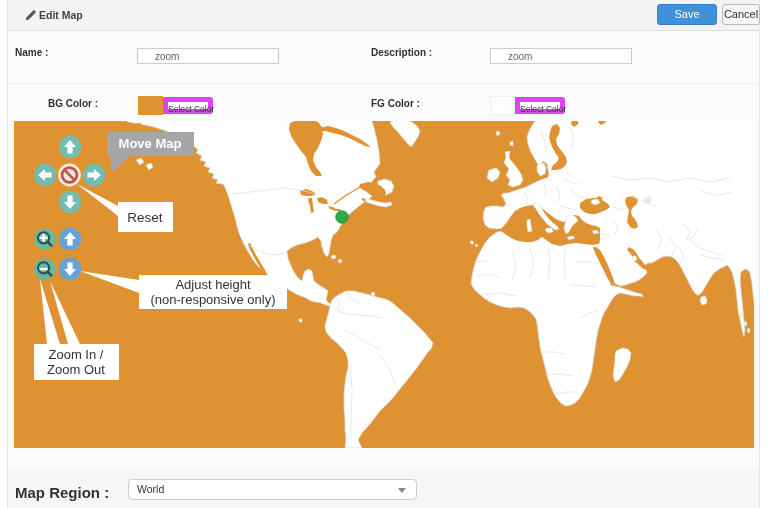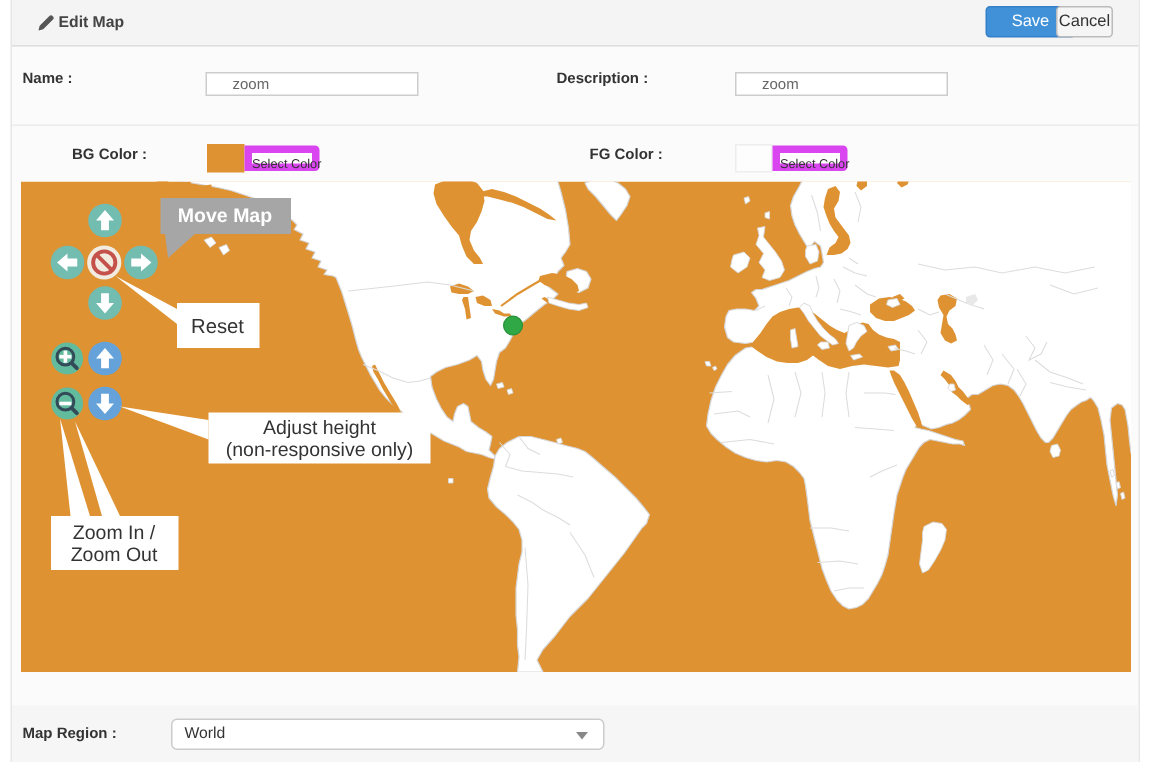--- a/index.html
+++ b/index.html
@@ -1,25 +1,25 @@
 <!DOCTYPE html>
 <html><head><meta charset="utf-8"><style>
 * { margin:0; padding:0; box-sizing:border-box; }
 body { width:768px; height:508px; background:#fff; font-family:"Liberation Sans", sans-serif; overflow:hidden; position:relative; }
 .panel { position:absolute; left:7px; top:0; width:753px; height:508px; background:#fbfbfb; border-left:1px solid #e7e7e7; border-right:1px solid #e7e7e7; }
 .hdr { position:absolute; left:0; top:0; width:100%; height:31px; background:#f4f4f4; border-bottom:1px solid #dedede; }
 .hdr .title { position:absolute; top:9px; font-size:10.5px; font-weight:bold; color:#444;text-align:right; }
 .btn-save { position:absolute; left:649px; top:4px; width:60px; height:21px; background:#4191d9; border:1px solid #3480c8; border-radius:3px; color:#fff; font-size:11px; text-align:center; line-height:19px; }
-.btn-cancel { position:absolute; left:696px; top:4px; width:38px; height:21px; background:#f5f5f5; border:1px solid #bbb; border-radius:3px; color:#333; font-size:11px; text-align:center; line-height:19px; }
+.btn-cancel { position:absolute; left:714px; top:4px; width:38px; height:21px; background:#f5f5f5; border:1px solid #bbb; border-radius:3px; color:#333; font-size:11px; text-align:center; line-height:19px; }
 .lbl { position:absolute; font-size:10px; font-weight:bold; color:#333; }
 .inp { position:absolute; width:142px; height:16px; background:#fff; border:1px solid #ccc; font-size:10px; color:#666; padding-left:17px; line-height:14px; }
 .sep { position:absolute; left:0; width:100%; height:1px; background:#ececec; }
 .swatch { position:absolute; width:25px; height:19px; }
 .selcolor { position:absolute; white-space:nowrap; width:50px; height:17px; background:#fff; border:5px solid #d946ef; border-radius:0 3px 3px 0; font-size:8.5px; color:#333; text-align:center; line-height:15px; }
-.select { position:absolute; left:106px; top:479px; width:289px; height:21px; background:#fff; border:1px solid #ccc; border-radius:4px; font-size:10.5px; color:#333; line-height:19px; padding-left:8px; }
+.select { position:absolute; left:120px; top:479px; width:289px; height:21px; background:#fff; border:1px solid #ccc; border-radius:4px; font-size:10.5px; color:#333; line-height:19px; padding-left:8px; }
 .caret { position:absolute; right:10px; top:8px; width:0; height:0; border-left:4px solid transparent; border-right:4px solid transparent; border-top:5px solid #888; }
 .mapregion { position:absolute; left:0; top:470px; width:100%; height:38px; background:#f6f6f6; }
 svg.map { position:absolute; left:0; top:0; }
 .pencil { position:absolute; left:17px; top:9px; }
 </style></head>
 <body>
 <div class="panel">
  <div class="hdr">
    <svg class="pencil" width="12" height="12" viewBox="0 0 12 12">
         <path d="M1.2,10.8 L1.8,8.4 L8.4,1.8 Q9,1.2 9.9,2.1 Q10.8,3 10.2,3.6 L3.6,10.2 Z M7.6,2.6 L9.4,4.4" fill="#555" stroke="#555" stroke-width="0.8"></path>
@@ -29,25 +29,25 @@
    <div class="btn-cancel">Cancel</div>
  </div>
  <div class="lbl" style="left:7px;top:47px;">Name :</div>
  <input class="inp" style="left: 129px; top: 48px;" value="zoom">
  <div class="lbl" style="left:363px;top:47px;">Description :</div>
  <input class="inp" style="left: 482px; top: 48px;" value="zoom">
  <div class="sep" style="top:83px;"></div>
  <div class="lbl" style="left:7px;top:98px;padding-left:33px;">BG Color :</div>
  <div class="swatch" style="left:130px;top:96px;background:#de9232;"></div>
  <div class="selcolor" style="left:155px;top:97px;">Select Color</div>
- <div class="lbl" style="left:385px;top:98px;">FG Color :</div>
+ <div class="lbl" style="left:363px;top:98px;">FG Color :</div>
  <div class="swatch" style="left:482px;top:96px;background:#fdfdfd;border:1px solid #eee;"></div>
  <div class="selcolor" style="left:507px;top:97px;">Select Color</div>
  <div class="mapregion"></div>
- <div class="lbl" style="left:7px;top:484px;font-size:10px;">Map Region :</div>
+ <div class="lbl" style="left:7px;top:484px;font-size:15px;">Map Region :</div>
  <div class="select">World<div class="caret"></div></div>
 </div>
 <svg class="map" width="768" height="508" viewBox="0 0 768 508">
 <defs>
       <clipPath id="mapclip">
         <rect x="14" y="121" width="740" height="327"></rect>
       </clipPath>
     </defs>
 <g clip-path="url(#mapclip)">
 <rect x="14" y="121" width="740" height="327" fill="#de9232"></rect>

